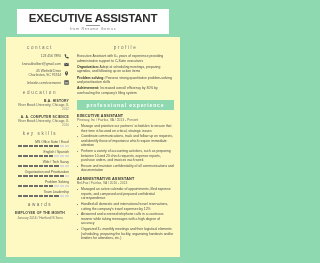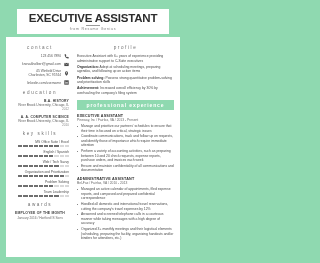--- a/index.html
+++ b/index.html
@@ -6,21 +6,21 @@
   html,body { width:186px; height:263px; }
   body {
     font-family:"Liberation Sans", sans-serif;
     background:#8fd9b0;
     overflow:hidden;
     position:relative;
   }
   .page { position:absolute; inset:0; background:#8fd9b0; }
   .sheet {
     position:absolute; left:6px; top:6px; right:6px; bottom:6px;
-    background:#ffffff;
+    background:#fef9c3;
   }
   
   .hdr {
     position:absolute; left:0; top:0; right:0; height:31px;
     background:#8fd9b0;
     display:flex; align-items:center; justify-content:center;
   }
   .hdr-box {
     background:#ffffff;
     width:152px; height:25px;

